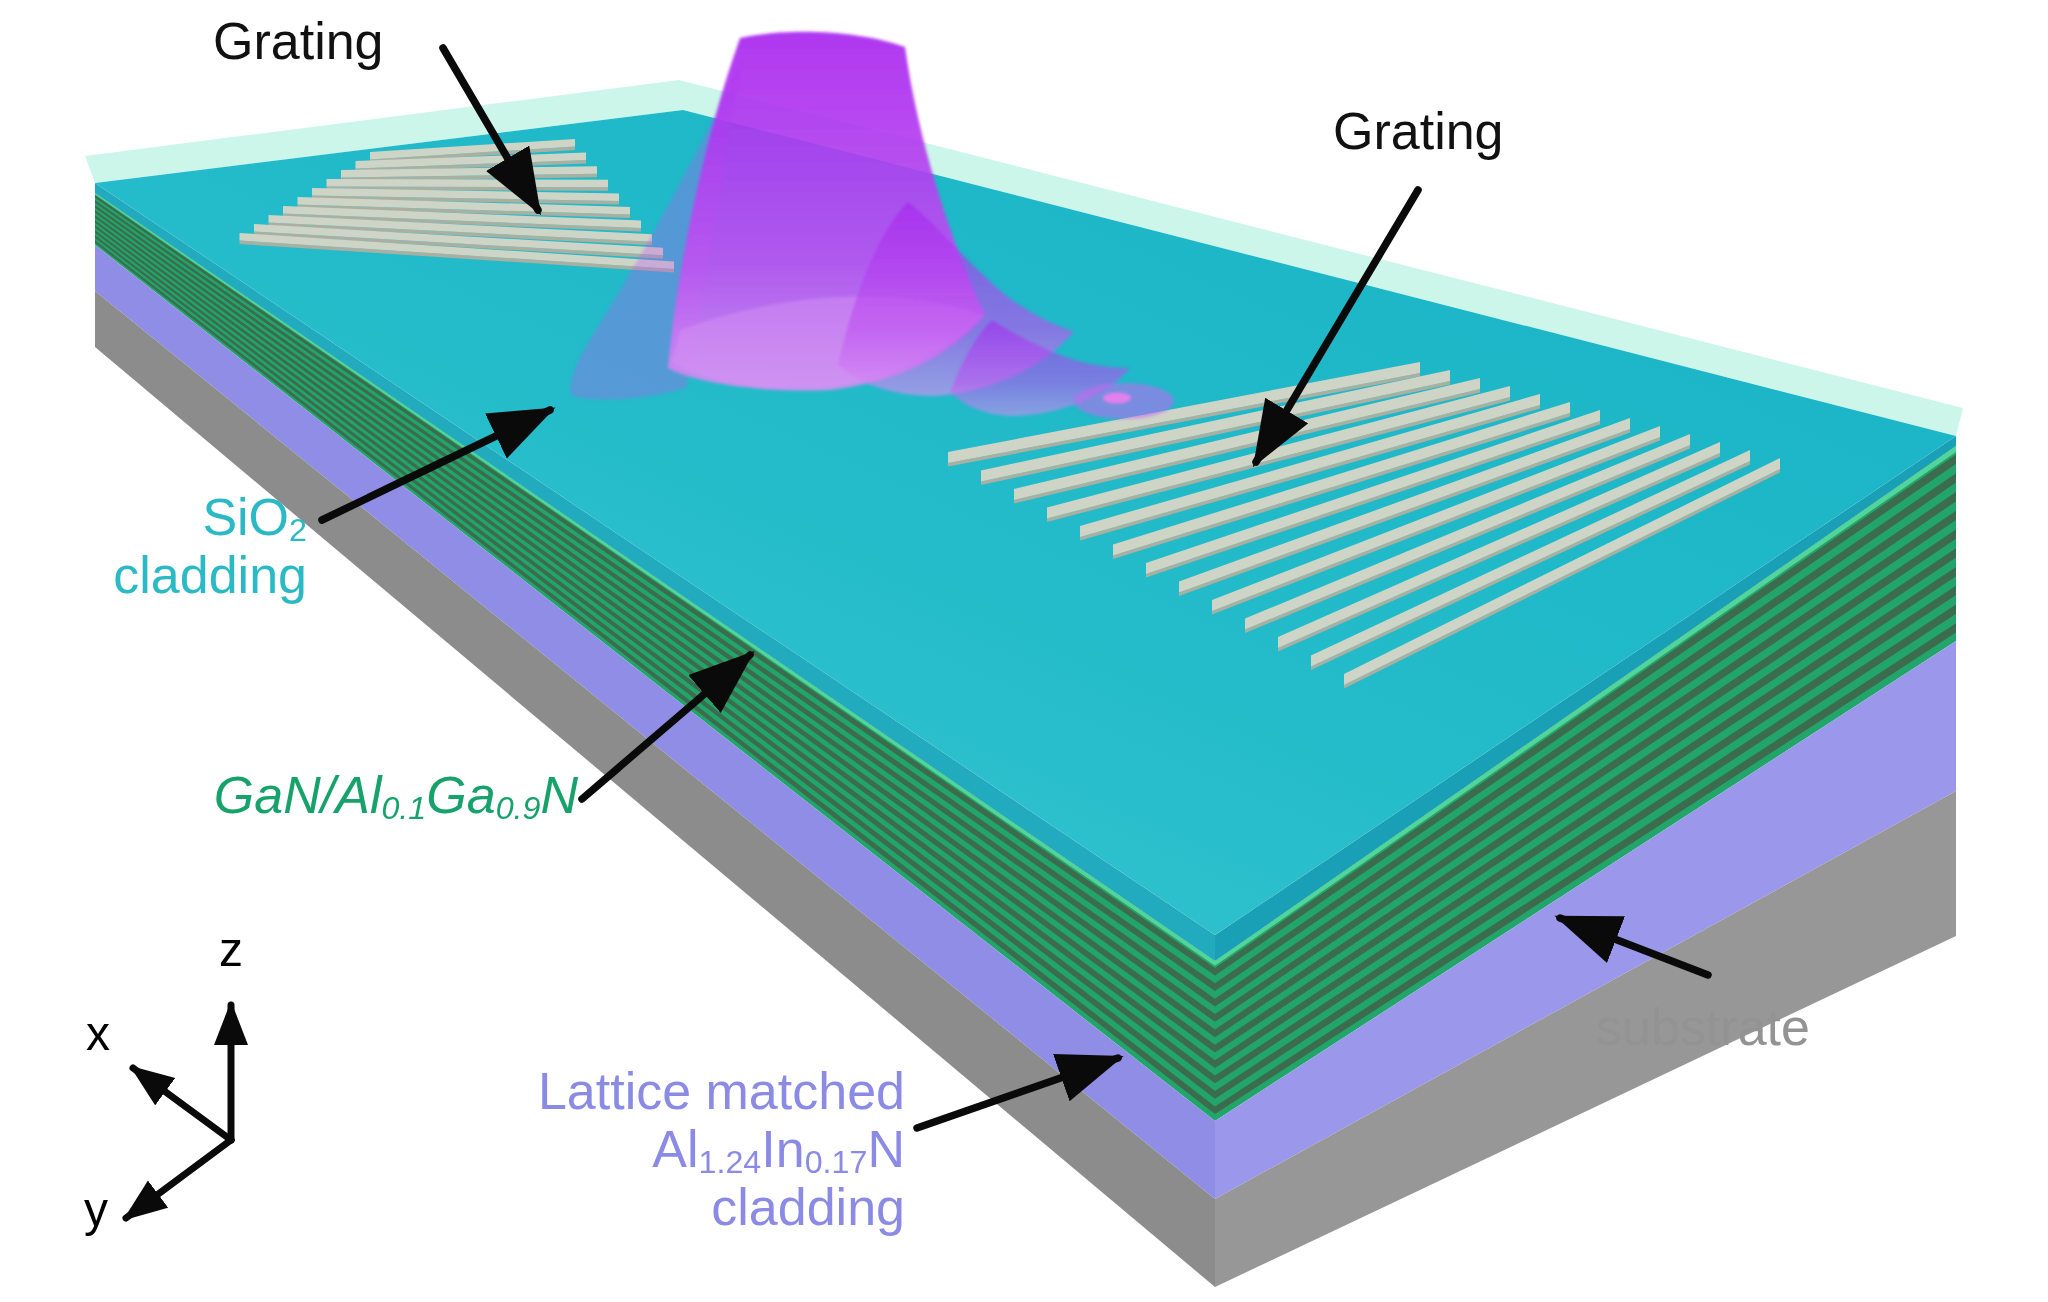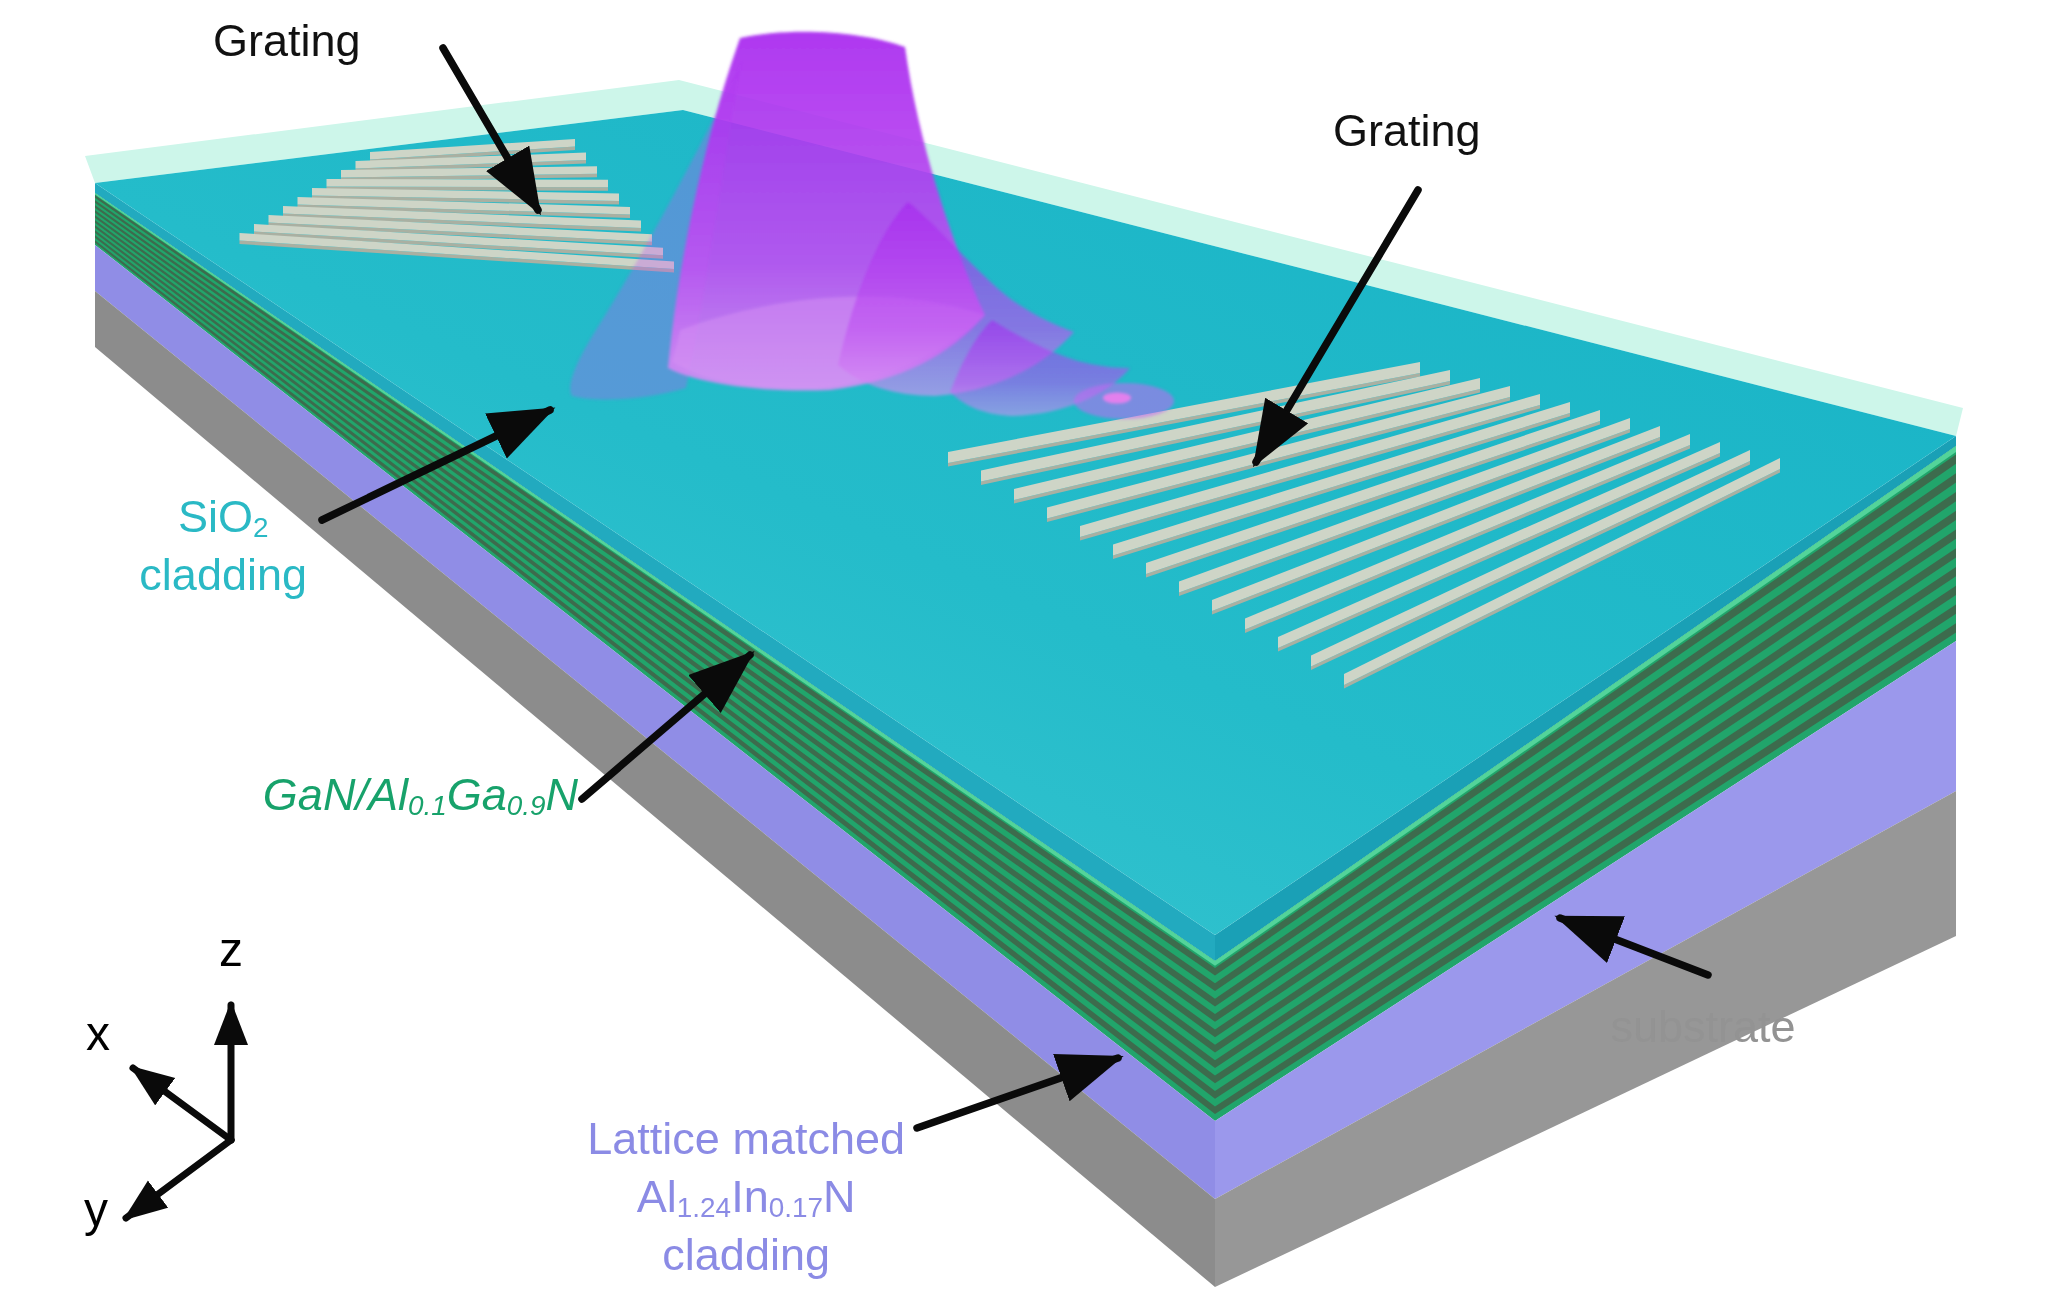--- a/index.html
+++ b/index.html
@@ -1,20 +1,20 @@
 <!DOCTYPE html>
 <html><head>
 <meta charset="utf-8">
 <style>
   html,body{margin:0;padding:0;background:#ffffff;}
   .stage{position:relative;width:2048px;height:1302px;background:#ffffff;overflow:hidden;
          font-family:"Liberation Sans","DejaVu Sans",sans-serif;}
   #scene{position:absolute;left:0;top:0;}
-  .lbl{position:absolute;font-size:45px;line-height:58px;white-space:nowrap;color:#111;}
-  .align-r{text-align:center;}
+  .lbl{position:absolute;font-size:52px;line-height:58px;white-space:nowrap;color:#111;}
+  .align-r{text-align:right;}
   .align-c{text-align:center;}
   .lbl sub{font-size:62%;line-height:0;vertical-align:-0.18em;}
   .axis-lbl{position:absolute;font-size:48px;color:#000;width:60px;text-align:center;}
 </style>
 </head>
 <body>
 
 <div class="stage">
   <svg id="scene" width="2048" height="1302" viewBox="0 0 2048 1302">
       <defs>
@@ -156,21 +156,21 @@
 
   <div class="lbl align-r" style="right: 1741px; top: 488px; color: rgb(42, 185, 197);">
     <div><span>SiO</span><sub>2</sub></div>
     <div><span>cladding</span></div>
   </div>
 
   <div class="lbl align-r" style="right: 1470px; top: 766px; color: rgb(23, 162, 107); font-style: italic;">
     <div><span>GaN/Al</span><sub>0.1</sub><span>Ga</span><sub>0.9</sub><span>N</span></div>
   </div>
 
-  <div class="lbl align-r" style="right: 1143px; top: 1062px; color: rgb(139, 139, 229); margin-top: 48px;">
+  <div class="lbl align-r" style="right: 1143px; top: 1062px; color: rgb(139, 139, 229);">
     <div><span>Lattice matched</span></div>
     <div><span>Al</span><sub>1.24</sub><span>In</span><sub>0.17</sub><span>N</span></div>
     <div><span>cladding</span></div>
   </div>
 
   <div class="lbl align-c" style="left: 1553px; top: 998px; width: 300px; color: rgb(147, 147, 147);">
     <div><span>substrate</span></div>
   </div>
 
   <div class="axis-lbl" style="left:201px;top:922px;">z</div>

